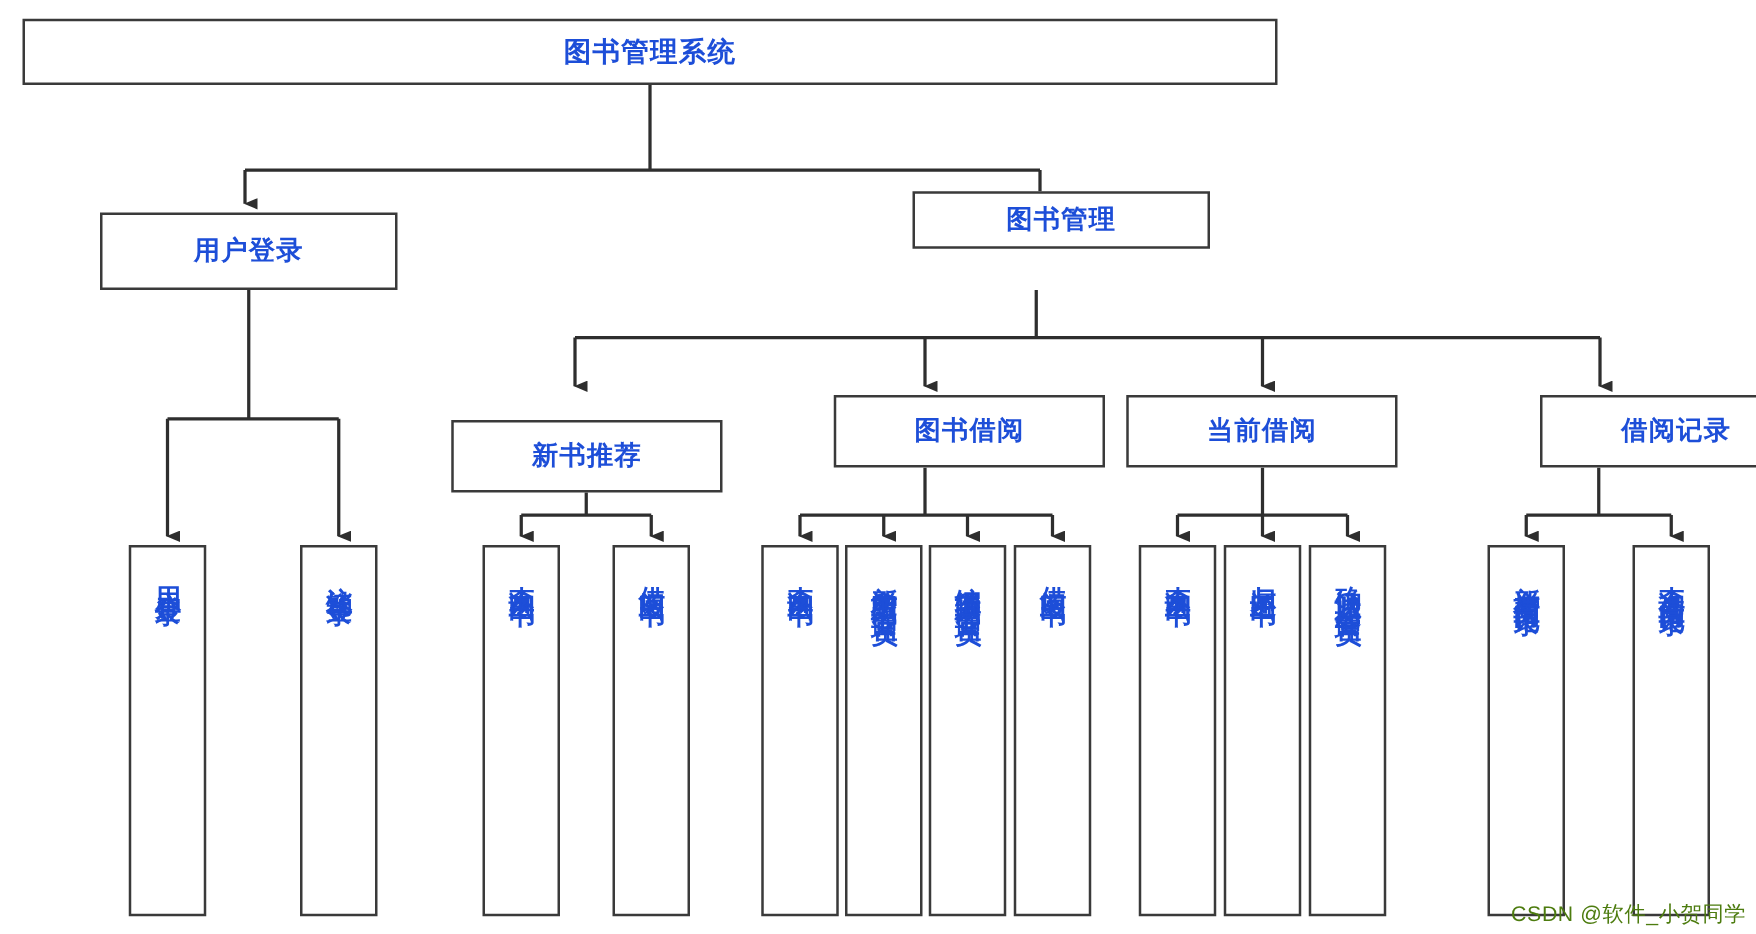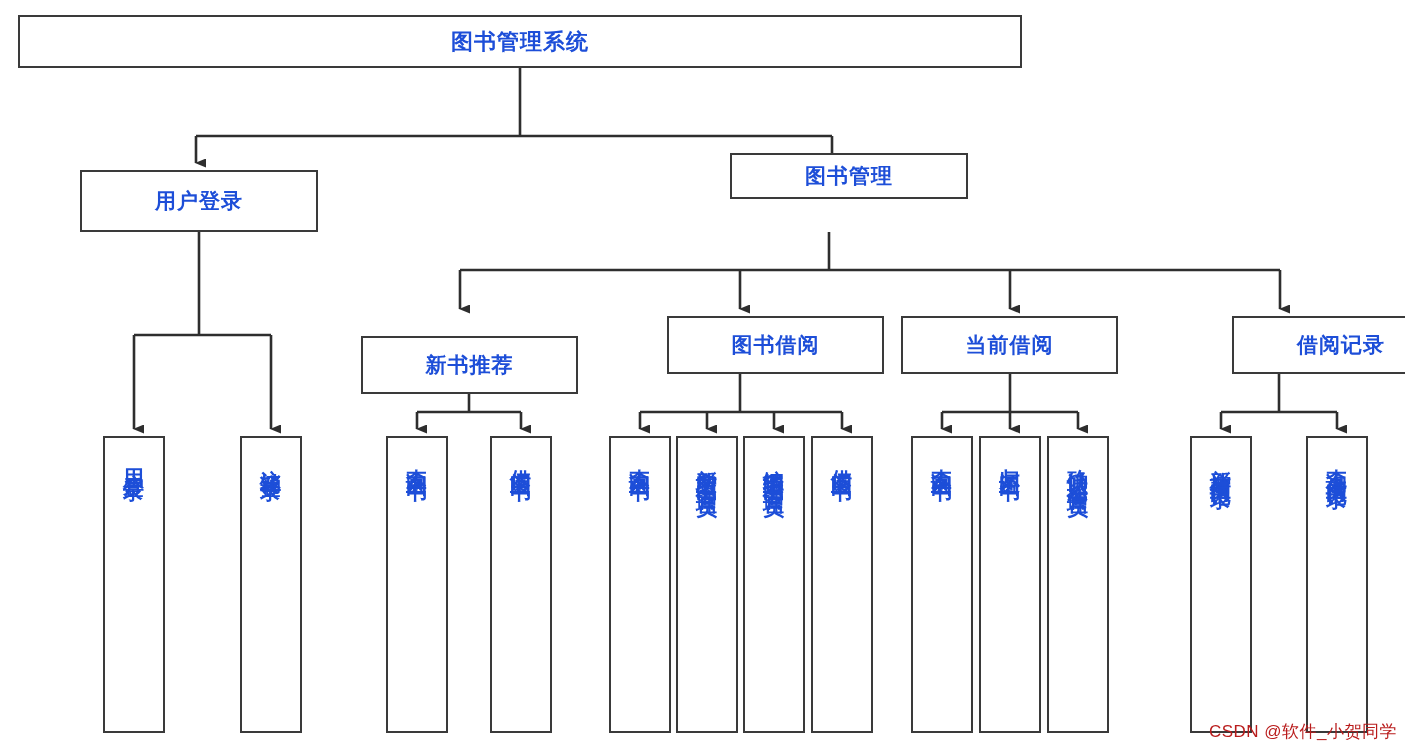--- a/index.html
+++ b/index.html
@@ -47,21 +47,21 @@
     letter-spacing:4px;
     line-height:1.0;
     white-space:pre;
   }
 
   #watermark{
     position:absolute;
     right:8px;
     bottom:4px;
     font-size:17px;
-    color:#b91c1c;
+    color:#4d7c0f;
     letter-spacing:0.5px;
     z-index:3;
     white-space:nowrap;
   }
 </style>
 </head>
 <body>
 
 <div id="canvas">
 

